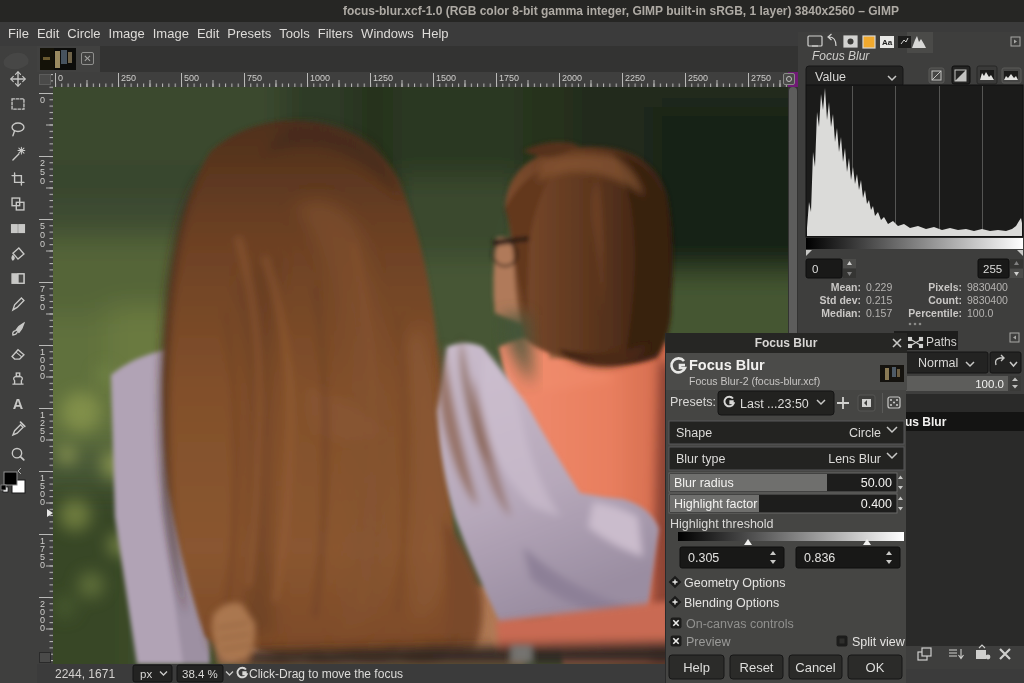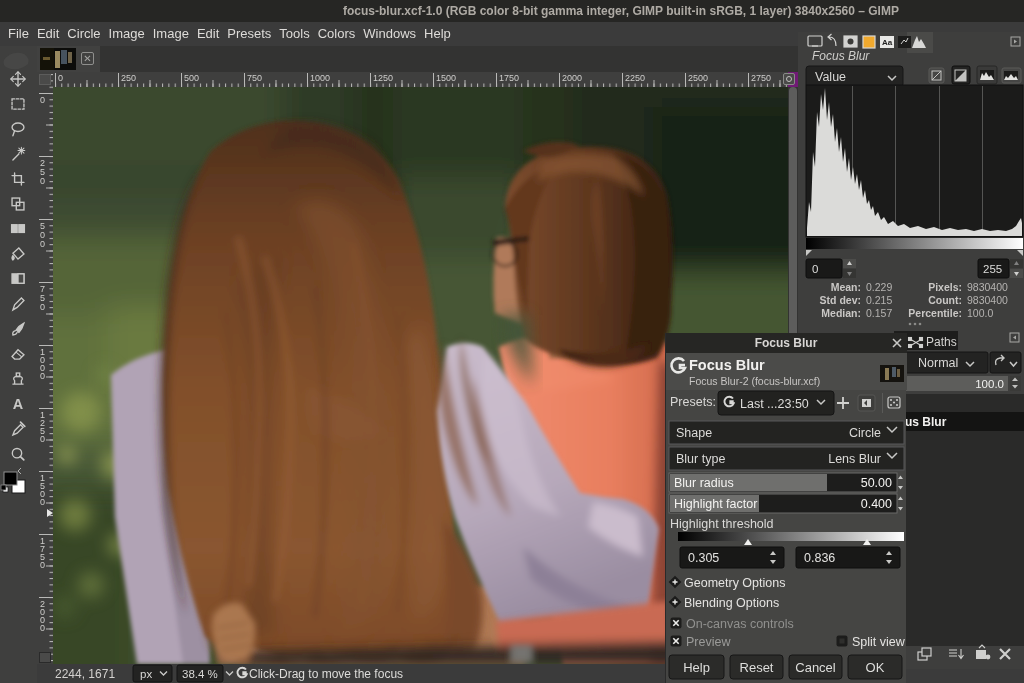--- a/index.html
+++ b/index.html
@@ -37,21 +37,21 @@
   
   #dock { left:798px; top:32px; width:226px; height:637px; background:#3e3e3d; }
 </style>
 </head>
 <body>
 <div id="root">
   <div class="abs" id="titlebar">
       <span>focus-blur.xcf-1.0 (RGB color 8-bit gamma integer, GIMP built-in sRGB, 1 layer) 3840x2560 – GIMP</span>
     </div>
   <div class="abs" id="menubar">
-    <span style="margin-left:8px">File</span><span>Edit</span><span>Circle</span><span>Image</span><span>Image</span><span>Edit</span><span>Presets</span><span>Tools</span><span>Colors</span><span>Windows</span><span>Help</span>
+    <span style="margin-left:8px">File</span><span>Edit</span><span>Circle</span><span>Image</span><span>Image</span><span>Edit</span><span>Presets</span><span>Tools</span><span>Filters</span><span>Windows</span><span>Help</span>
   </div>
   <div class="abs" id="tabstrip"></div>
   <div class="abs" id="imgtab"></div>
   <div class="abs" id="tabthumb">
   <svg width="36" height="22">
     <rect width="36" height="22" fill="#0c0c0a"></rect>
     <rect x="0" y="0" width="14" height="22" fill="#141208"></rect>
     <rect x="3" y="9" width="7" height="3" fill="#6a5a30"></rect>
     <rect x="15" y="3" width="5" height="17" fill="#9a8a60"></rect>
     <rect x="21" y="2" width="6" height="14" fill="#46525e"></rect>

